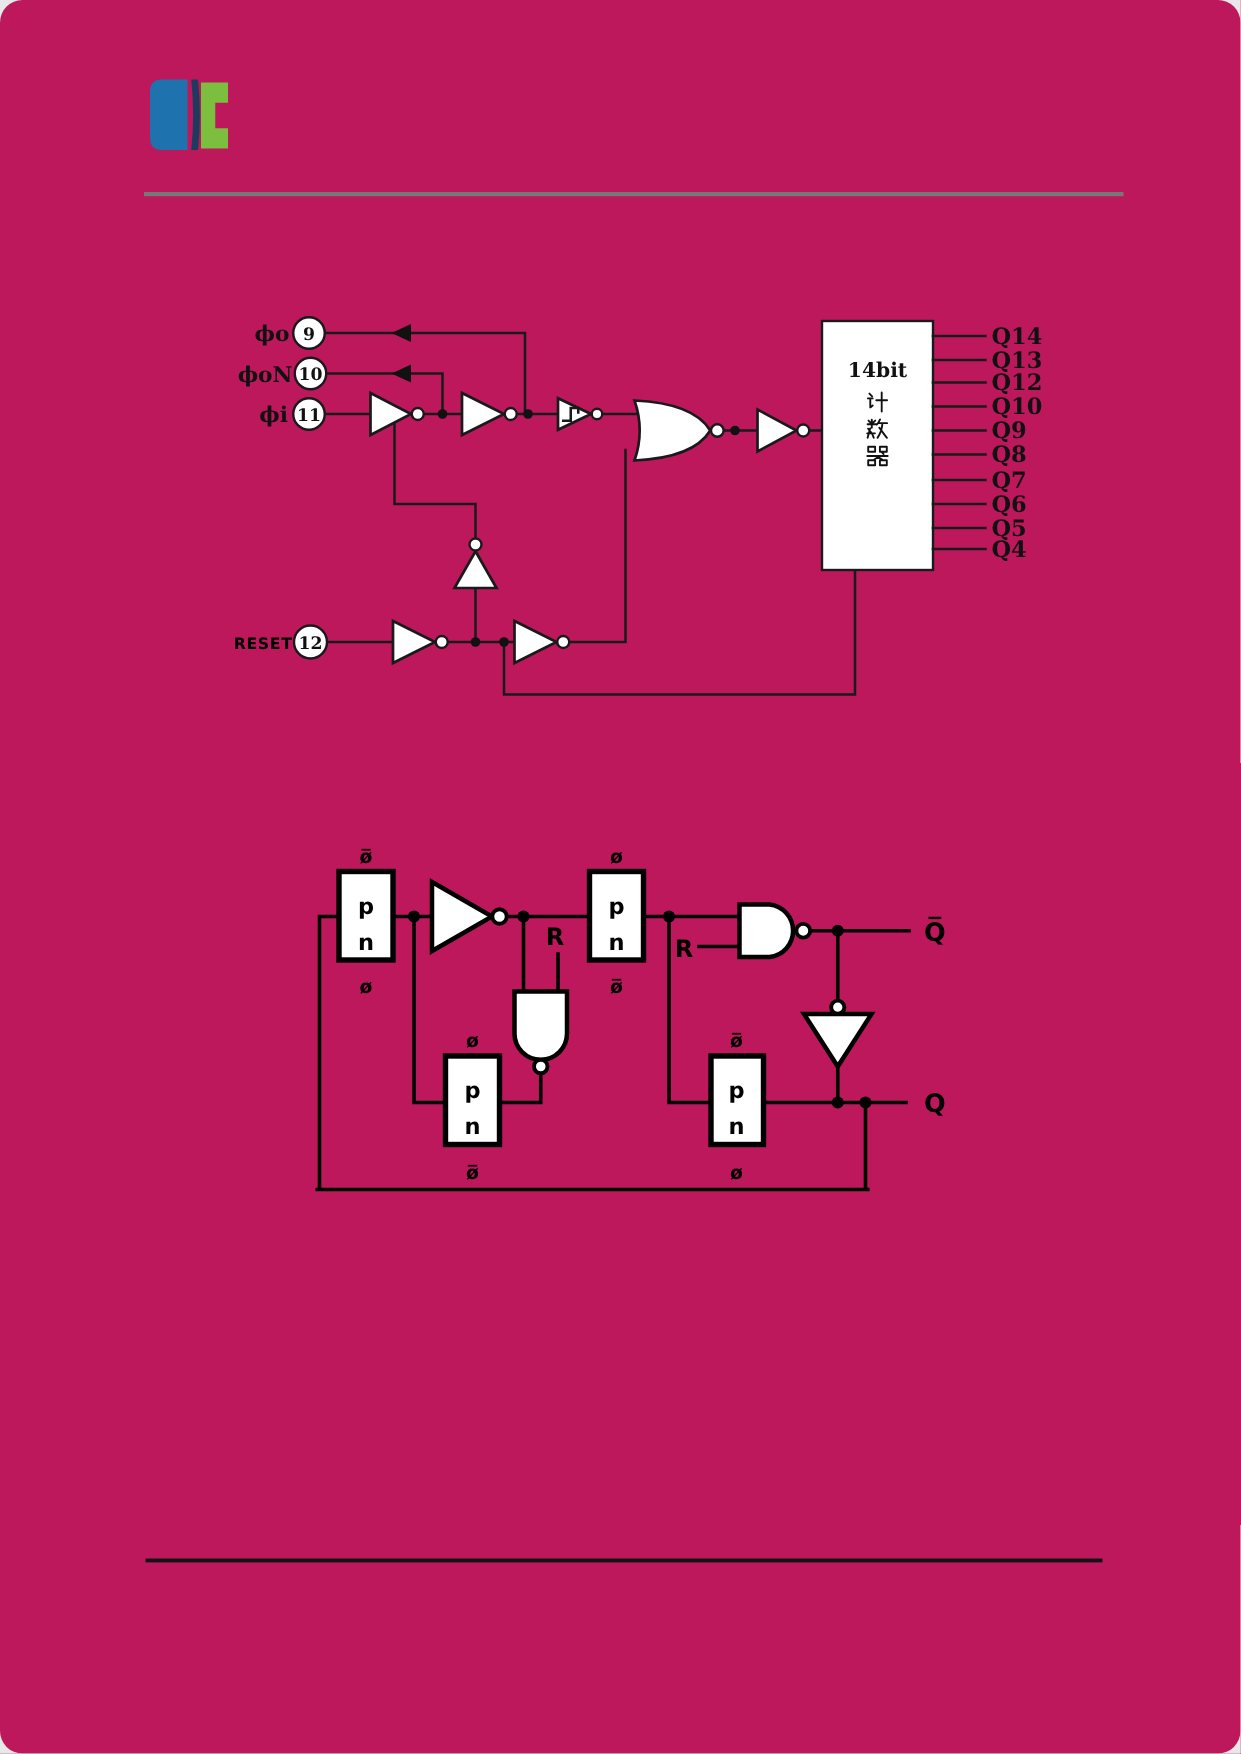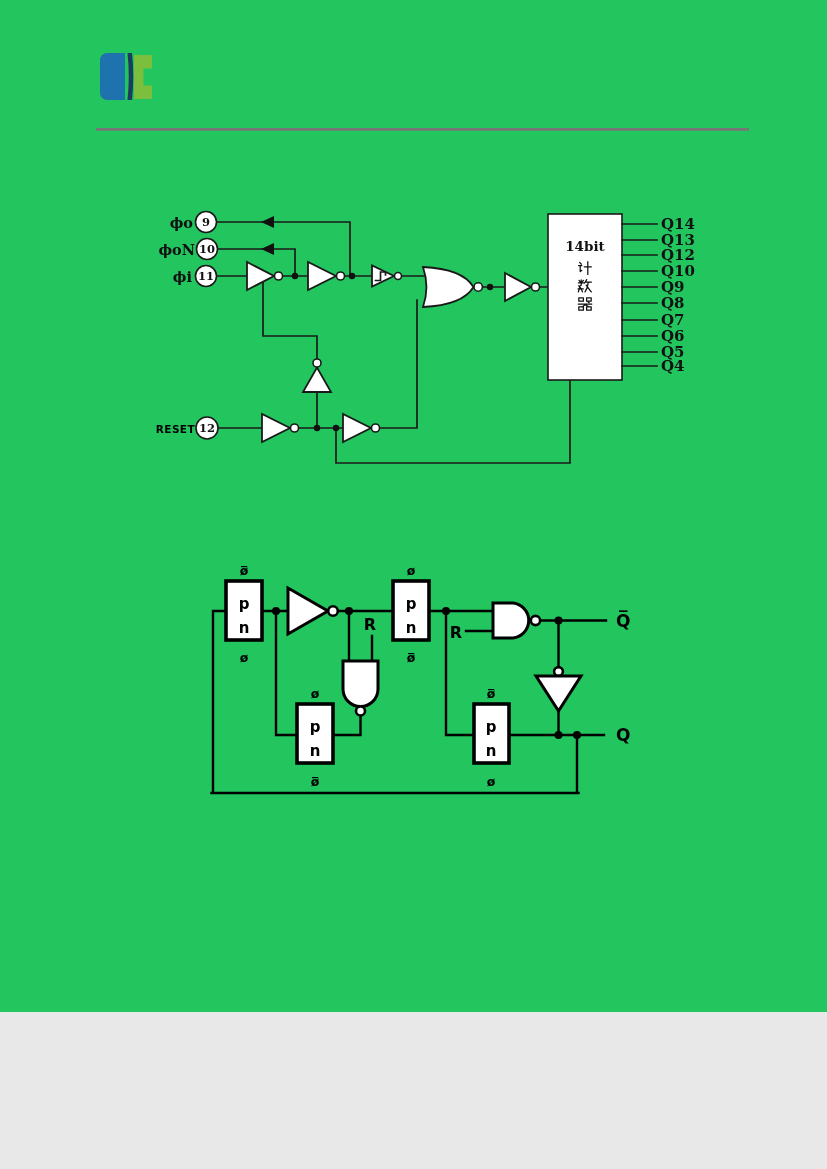--- a/index.html
+++ b/index.html
@@ -1,16 +1,16 @@
 <!DOCTYPE html>
 <html><head>
 <meta charset="utf-8">
 <style>
   html,body{margin:0;padding:0;background:#e8e8e8;}
-  .page{position:relative;width:827px;height:1012px;background:#22c55e;margin:0 auto;overflow:hidden;}
+  .page{position:relative;width:827px;height:1169px;background:#be185d;margin:0 auto;overflow:hidden;border-radius:15px;}
   svg{position:absolute;left:0;top:0;}
   .t-serif{font-family:"DejaVu Serif","Liberation Serif",serif;font-weight:700;fill:#111;}
   .t-sans{font-family:"DejaVu Sans","Liberation Sans",sans-serif;font-weight:700;fill:#000;}
   .w1{stroke:#1a1a1a;stroke-width:1.7;fill:none;stroke-linecap:square;}
   .g1{stroke:#1a1a1a;stroke-width:1.8;fill:#fff;}
   .b1{stroke:#1a1a1a;stroke-width:1.6;fill:#fff;}
   .nd1{fill:#111;stroke:none;}
   .w2{stroke:#000;stroke-width:2.4;fill:none;stroke-linecap:square;}
   .g2{stroke:#000;stroke-width:3;fill:#fff;}
   .box2{stroke:#000;stroke-width:3.6;fill:#fff;}

